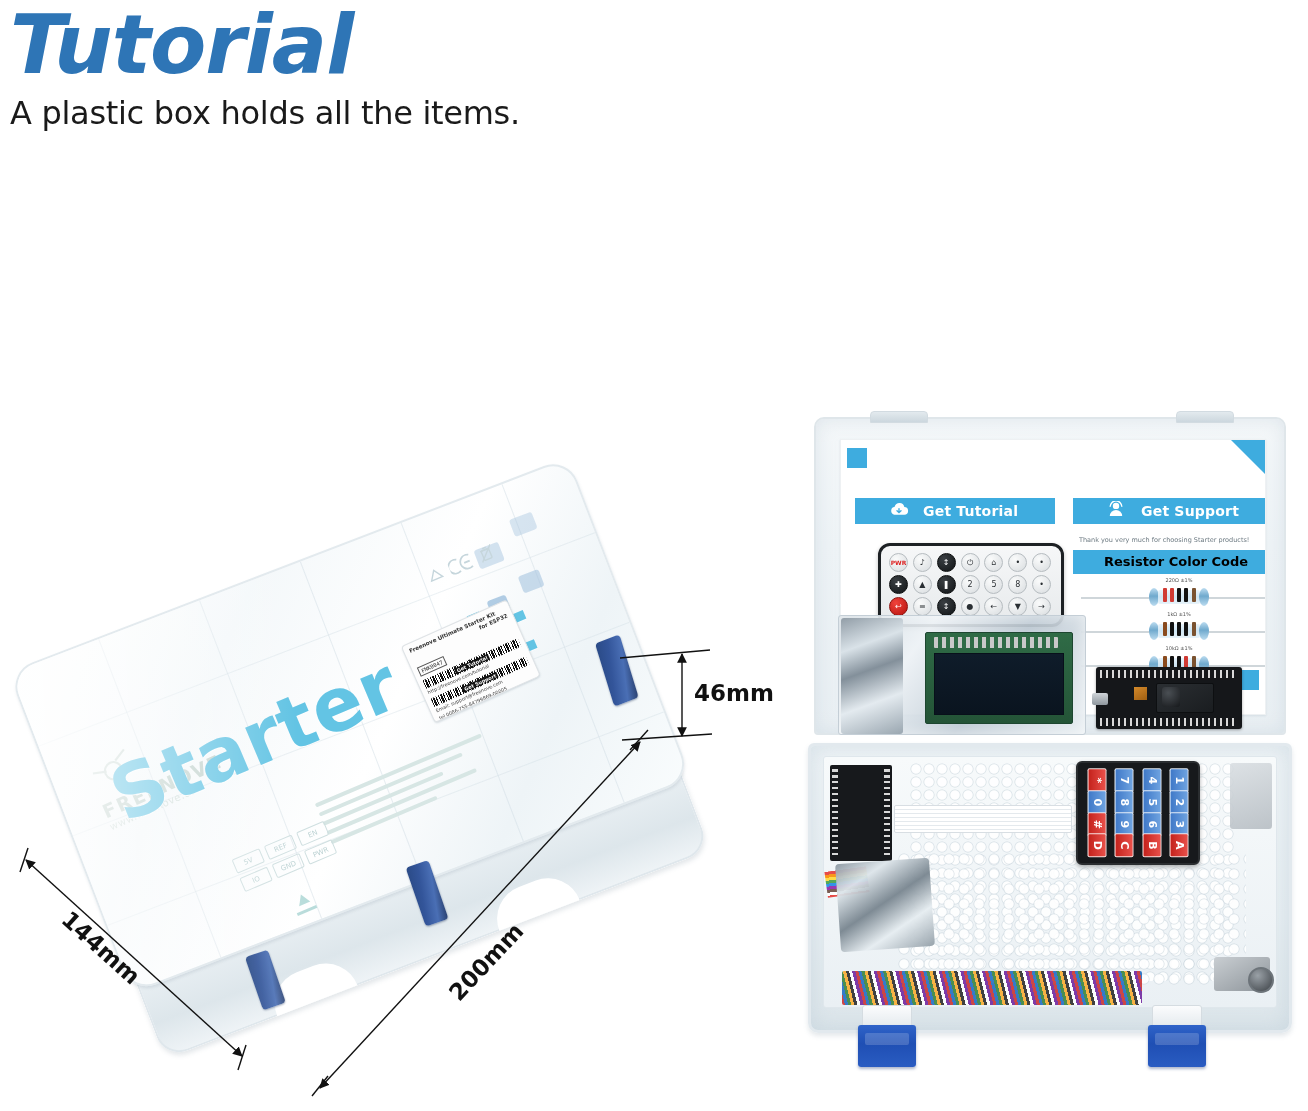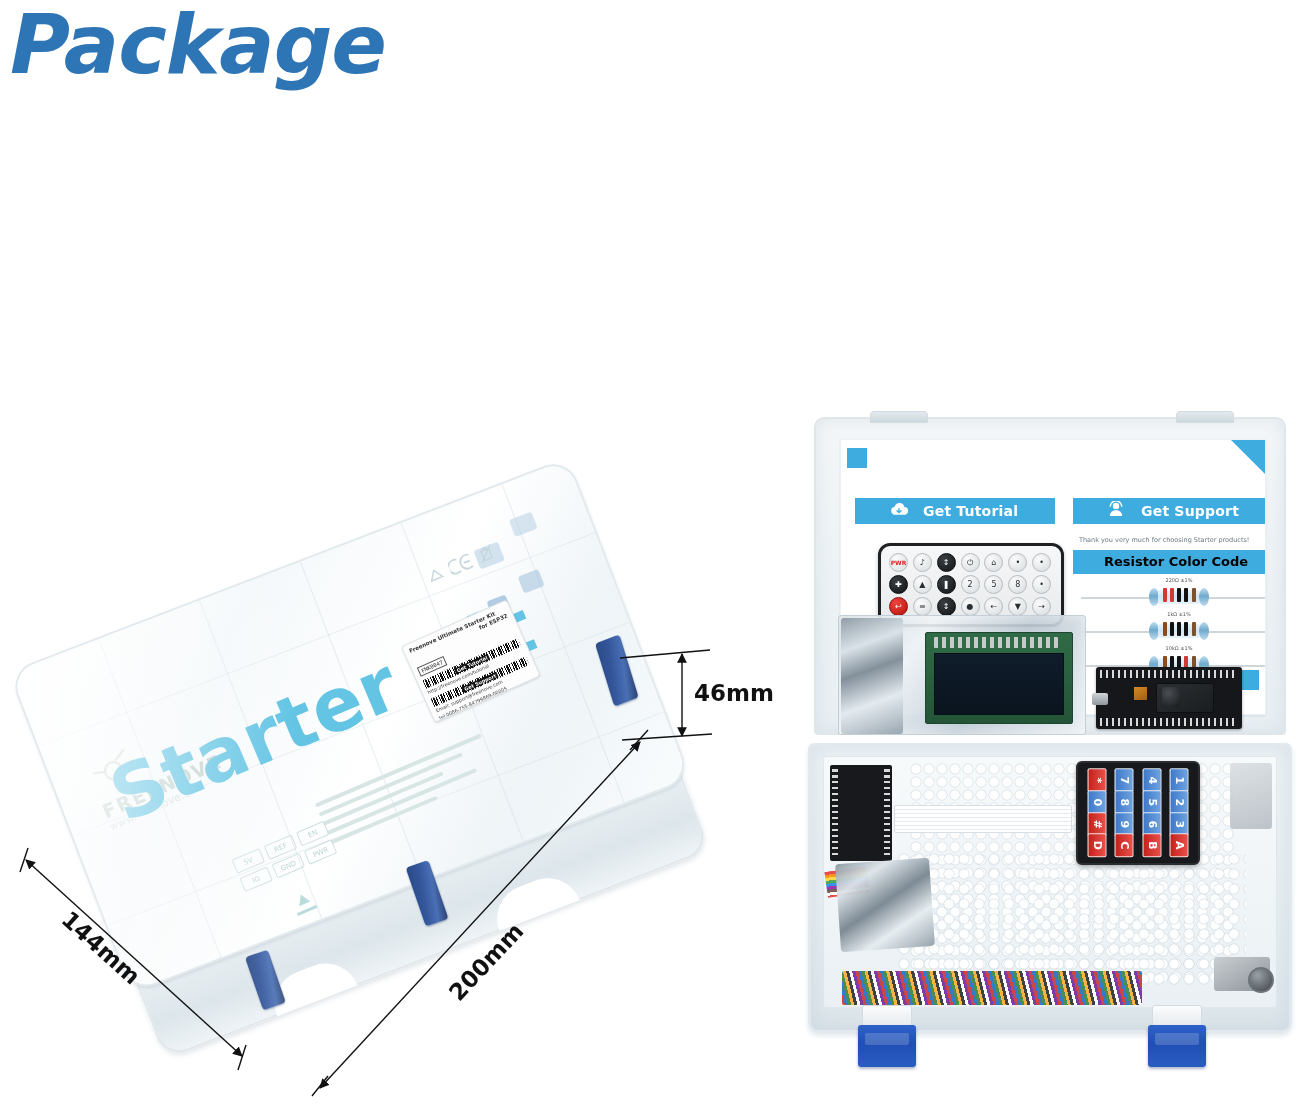--- a/index.html
+++ b/index.html
@@ -493,21 +493,22 @@
     content:""; position:absolute; left:7px; top:8px; right:7px; height:12px;
     background: rgba(255,255,255,.18); border-radius:2px;
   }
   #latch-left { left:58px;  top:600px; }
   #latch-right{ left:348px; top:600px; }
 </style>
 </head>
 <body>
 
 <div id="header">
-  <h1 id="page-title">Package</h1>
+  <h1 id="page-title">Tutorial</h1>
+  <p id="page-subtitle">A plastic box holds all the items.</p>
 </div>
 
 <div id="closed-box-figure">
 
   <div class="cb-wrap">
 
     <div class="cb-body">
       <div class="cb-notch n1"></div>
       <div class="cb-notch n2"></div>
     </div>

